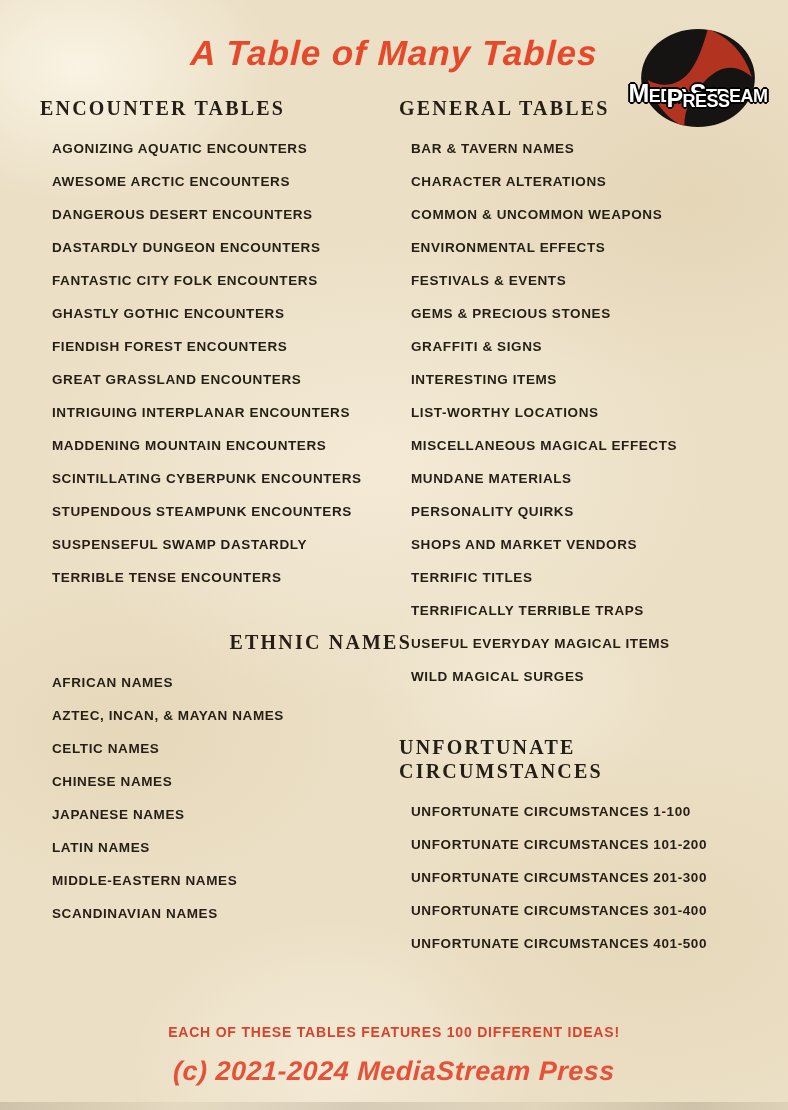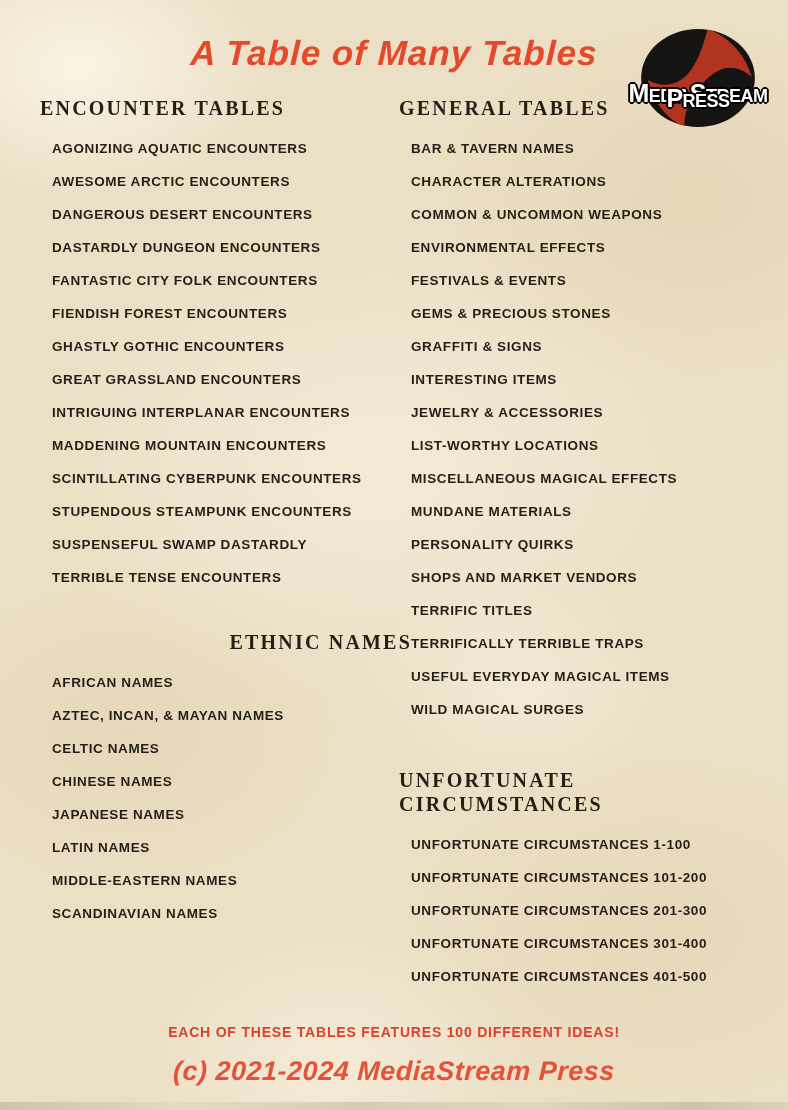--- a/index.html
+++ b/index.html
@@ -109,22 +109,22 @@
   <div class="col col-left">
     <div class="section">
       <h2 class="section-title">ENCOUNTER TABLES</h2>
       <ul class="toc-list">
 
       <li class="toc-item">AGONIZING AQUATIC ENCOUNTERS</li>
           <li class="toc-item">AWESOME ARCTIC ENCOUNTERS</li>
           <li class="toc-item">DANGEROUS DESERT ENCOUNTERS</li>
           <li class="toc-item">DASTARDLY DUNGEON ENCOUNTERS</li>
           <li class="toc-item">FANTASTIC CITY FOLK ENCOUNTERS</li>
+          <li class="toc-item">GHASTLY GOTHIC ENCOUNTERS</li>
           <li class="toc-item">FIENDISH FOREST ENCOUNTERS</li>
-          <li class="toc-item">GHASTLY GOTHIC ENCOUNTERS</li>
           <li class="toc-item">GREAT GRASSLAND ENCOUNTERS</li>
           <li class="toc-item">INTRIGUING INTERPLANAR ENCOUNTERS</li>
           <li class="toc-item">MADDENING MOUNTAIN ENCOUNTERS</li>
           <li class="toc-item">SCINTILLATING CYBERPUNK ENCOUNTERS</li>
           <li class="toc-item">STUPENDOUS STEAMPUNK ENCOUNTERS</li>
           <li class="toc-item">SUSPENSEFUL SWAMP DASTARDLY</li>
           <li class="toc-item">TERRIBLE TENSE ENCOUNTERS</li>
         </ul>
     </div>
     <div class="section gap-left">
@@ -149,21 +149,20 @@
       <ul class="toc-list">
 
       <li class="toc-item">BAR &amp; TAVERN NAMES</li>
           <li class="toc-item">CHARACTER ALTERATIONS</li>
           <li class="toc-item">COMMON &amp; UNCOMMON WEAPONS</li>
           <li class="toc-item">ENVIRONMENTAL EFFECTS</li>
           <li class="toc-item">FESTIVALS &amp; EVENTS</li>
           <li class="toc-item">GEMS &amp; PRECIOUS STONES</li>
           <li class="toc-item">GRAFFITI &amp; SIGNS</li>
           <li class="toc-item">INTERESTING ITEMS</li>
-          <li class="toc-item">JEWELRY &amp; ACCESSORIES</li>
           <li class="toc-item">LIST-WORTHY LOCATIONS</li>
           <li class="toc-item">MISCELLANEOUS MAGICAL EFFECTS</li>
           <li class="toc-item">MUNDANE MATERIALS</li>
           <li class="toc-item">PERSONALITY QUIRKS</li>
           <li class="toc-item">SHOPS AND MARKET VENDORS</li>
           <li class="toc-item">TERRIFIC TITLES</li>
           <li class="toc-item">TERRIFICALLY TERRIBLE TRAPS</li>
           <li class="toc-item">USEFUL EVERYDAY MAGICAL ITEMS</li>
           <li class="toc-item">WILD MAGICAL SURGES</li>
         </ul>

